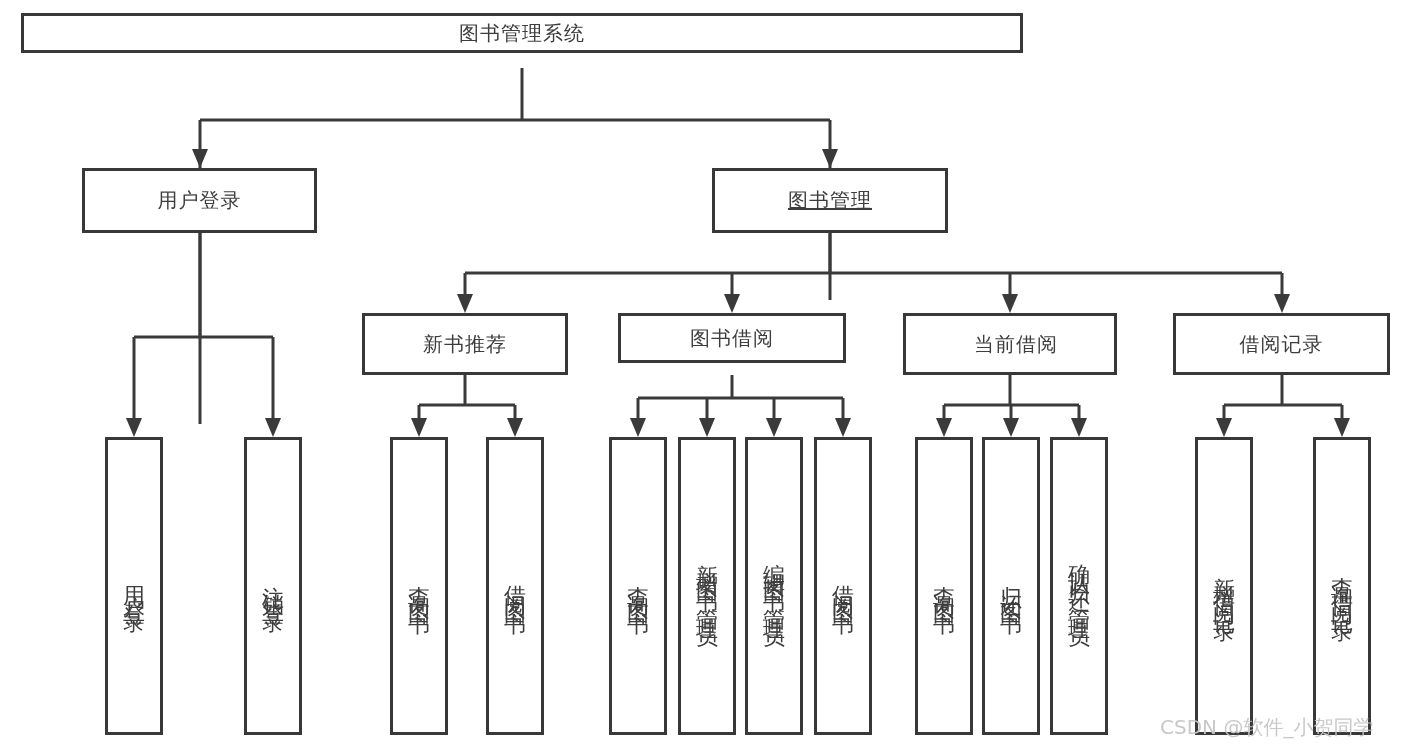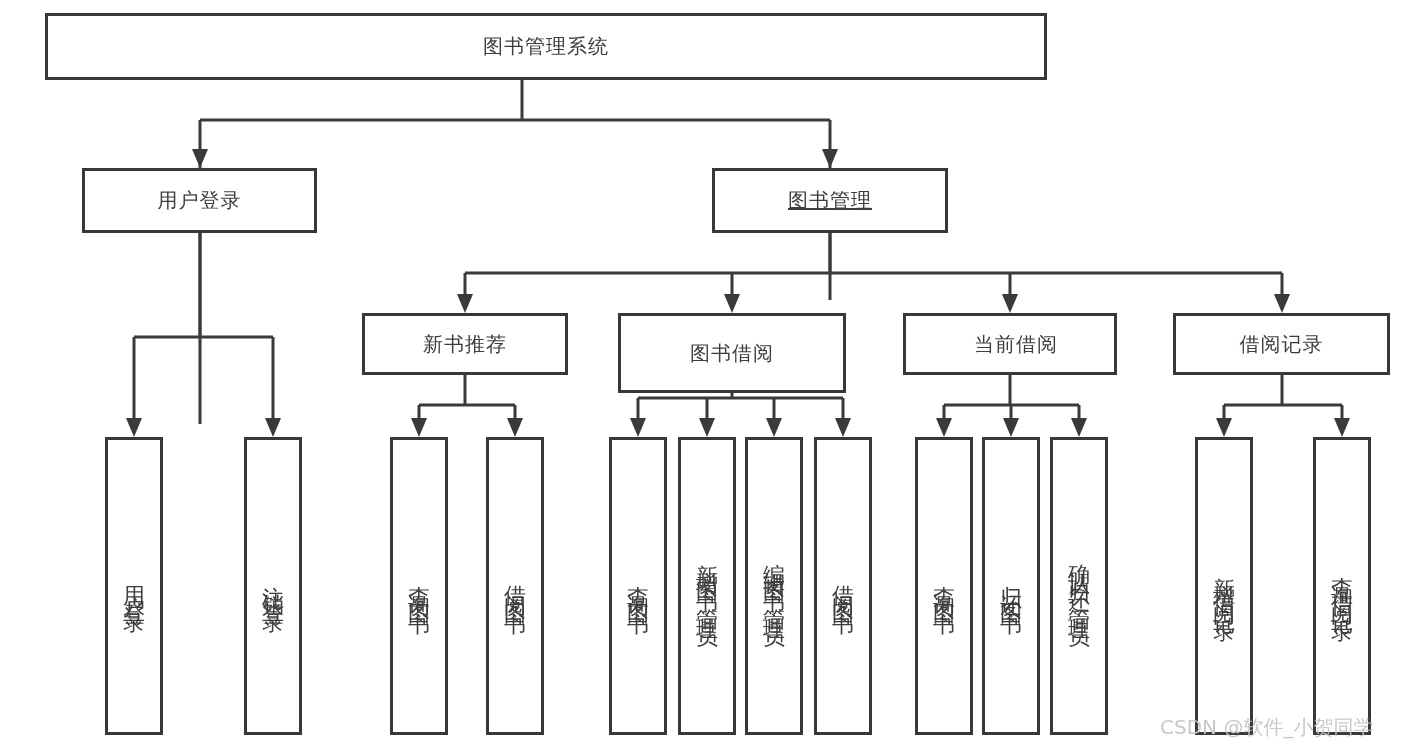--- a/index.html
+++ b/index.html
@@ -38,25 +38,25 @@
     white-space: nowrap;
   }
   .vbox {
     writing-mode: vertical-rl;
     text-orientation: mixed;
     font-size: 22px;
     letter-spacing: 9px;
     line-height: 1;
   }
   
-  #n-root      { left: 21px;   top: 13px;  width: 1002px; height: 67px; margin-left: 24px; }
+  #n-root      { left: 21px;   top: 13px;  width: 1002px; height: 40px; }
   #n-login     { left: 82px;   top: 168px; width: 235px;  height: 65px; }
   #n-mgmt      { left: 712px;  top: 168px; width: 236px;  height: 65px; text-decoration: underline; }
   #n-newbook   { left: 362px;  top: 313px; width: 206px;  height: 62px; text-align: right; }
-  #n-borrow    { left: 618px;  top: 313px; width: 228px;  height: 80px; }
+  #n-borrow    { left: 618px;  top: 313px; width: 228px;  height: 50px; }
   #n-current   { left: 903px;  top: 313px; width: 214px;  height: 62px; padding-left: 12px; }
   #n-records   { left: 1173px; top: 313px; width: 217px;  height: 62px; }
   .leaf        { top: 437px; width: 58px; height: 298px; }
   #l-a1 { left: 105px; }
   #l-a2 { left: 244px; }
   #l-b1 { left: 390px; }
   #l-b2 { left: 486px; }
   #l-c1 { left: 609px; }
   #l-c2 { left: 678px; }
   #l-c3 { left: 745px; }

